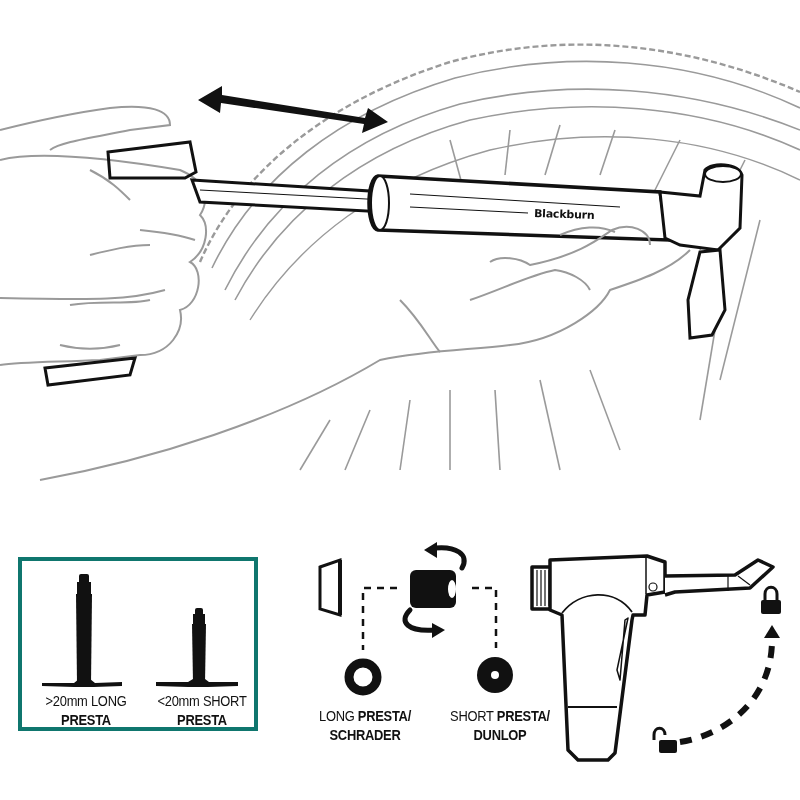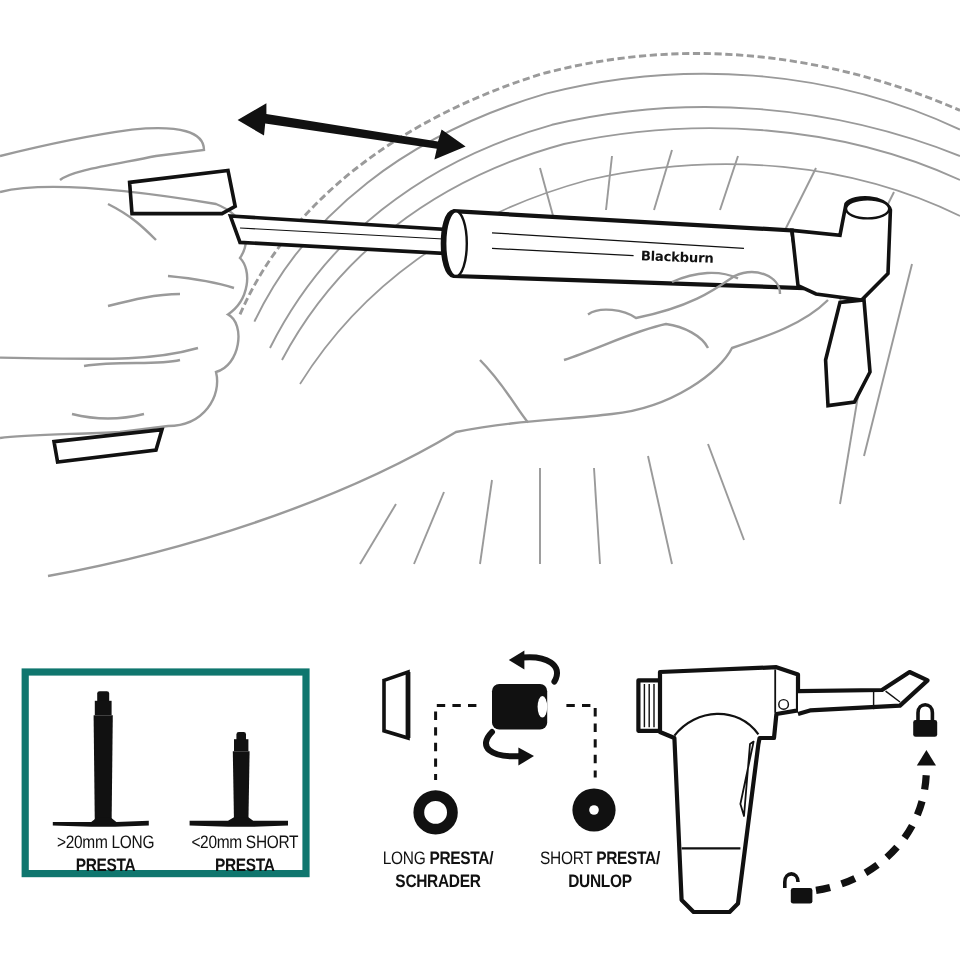--- a/index.html
+++ b/index.html
@@ -2,21 +2,21 @@
 <html><head>
   <meta charset="utf-8">
   <style>
     html, body { margin: 0; padding: 0; background: #ffffff; }
     body { width: 800px; height: 800px; position: relative; overflow: hidden;
            font-family: "Liberation Sans", sans-serif; color: #111; }
     .abs { position: absolute; }
     svg { position: absolute; left: 0; top: 0; }
     .hero { left: 0; top: 0; width: 800px; height: 500px; }
     .valve-box { left: 18px; top: 557px; width: 240px; height: 174px;
-                 border: 6px solid #0f766e; box-sizing: border-box; background: #fff; }
+                 border: 4px solid #0f766e; box-sizing: border-box; background: #fff; }
     .label { position: absolute; text-align: center; line-height: 19px;
              font-family: "Liberation Sans", sans-serif; font-size: 15px;
              letter-spacing: -0.3px; color: #111; transform: scaleX(0.86);
              transform-origin: center top; white-space: nowrap; }
     .label b { font-weight: 700; }
     .brand { position: absolute; font-family: "DejaVu Sans", sans-serif; font-weight: 700;
              font-size: 11px; color: #111; transform: rotate(2deg); letter-spacing: -0.2px; }
   </style>
 </head>
 <body>

